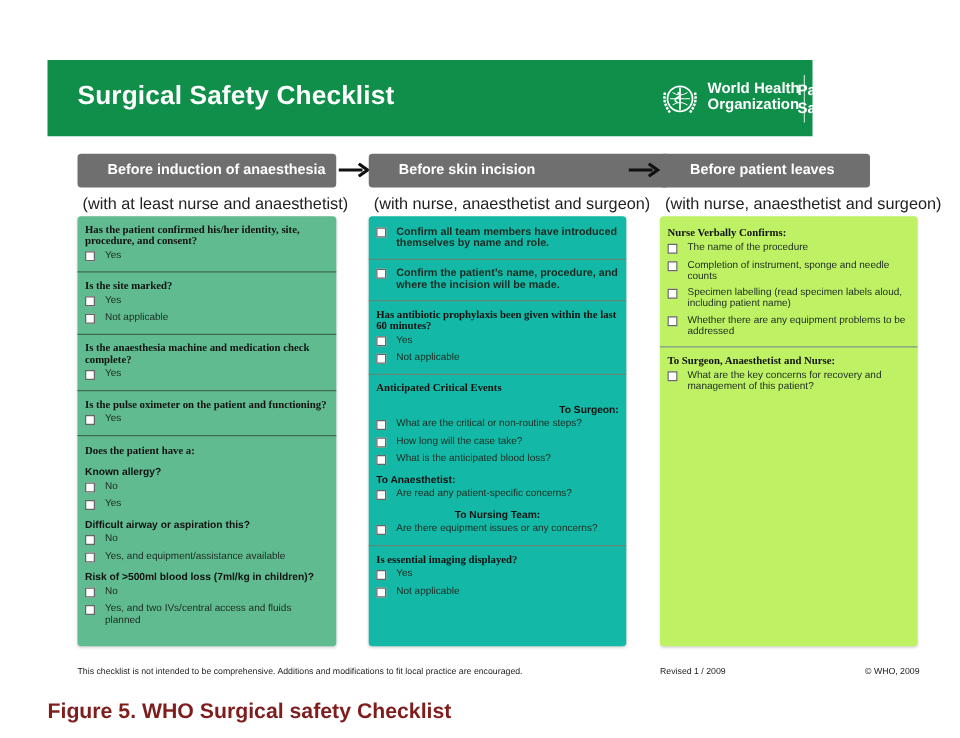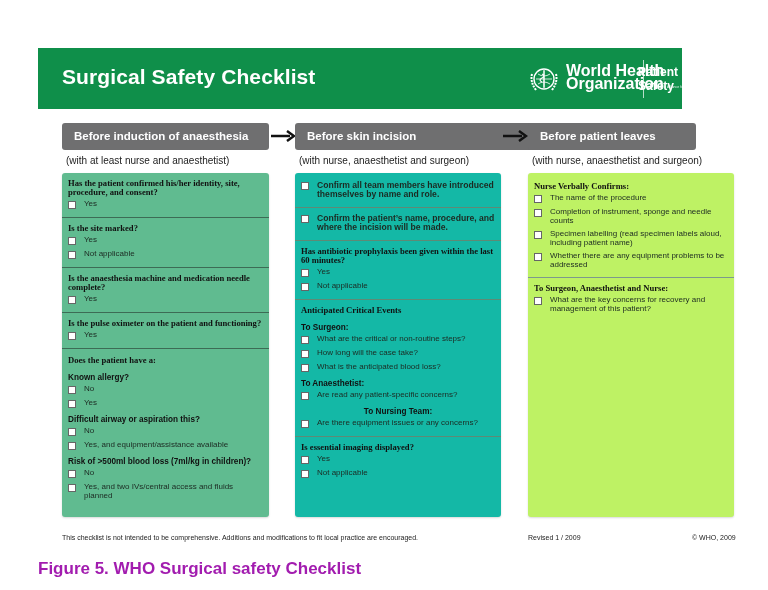--- a/index.html
+++ b/index.html
@@ -1,47 +1,47 @@
 <!DOCTYPE html>
 <html><head>
 <meta charset="utf-8">
 <style>
   html, body { margin:0; padding:0; }
   body { width:768px; height:590px; background:#ffffff; position:relative; overflow:hidden; font-family:"Liberation Sans", sans-serif; color:#1a1a1a; }
-  .banner { position:absolute; left:38px; top:48px; width:612px; height:61px; background:#0f8f4a;padding-left:32px; }
+  .banner { position:absolute; left:38px; top:48px; width:612px; height:61px; background:#0f8f4a; }
   .banner-title { position:absolute; left:24px; top:17px; color:#fff; font-weight:bold; font-size:21px; letter-spacing:0.1px; }
   .who-logo { position:absolute; left:489px; top:14px; width:34px; height:34px; }
-  .who-name { position:absolute; left:528px; top:16px; color:#fff; font-size:16px; font-weight:bold; line-height:13px; }
+  .who-name { position:absolute; left:528px; top:16px; color:#fff; font-size:12px; font-weight:bold; line-height:13px; }
   .banner-divider { position:absolute; left:605px; top:12px; width:1px; height:38px; background:rgba(255,255,255,0.7); }
   .ps-title { position:absolute; left:600px; top:17px; color:#fff; font-size:12px; font-weight:bold; }
   .ps-sub { position:absolute; left:616px; top:37px; color:#fff; font-size:3.5px; opacity:0.9; white-space:nowrap; }
 
-  .phase { position:absolute; top:123px; height:27px; background:#6f6f70; border-radius:3px; color:#fff; font-weight:bold; font-size:11.5px; line-height:27px; padding-left:12px; box-sizing:border-box; }
+  .phase { position:absolute; top:123px; height:27px; background:#6f6f70; border-radius:3px; color:#fff; font-weight:bold; font-size:11.5px; line-height:27px; padding-left:24px; box-sizing:border-box; }
   .arrow { position:absolute; top:130px; width:26px; height:12px; }
-  .sub { position:absolute; top:155px; font-size:10px; color:#222; }
+  .sub { position:absolute; top:155px; font-size:13px; color:#222; }
 
   .box { position:absolute; top:173px; height:344px; border-radius:3px; box-sizing:border-box; box-shadow:0 1px 2px rgba(0,0,0,0.15); }
   .box1 { left:62px; width:207px; background:#60bb90; }
   .box2 { left:295px; width:206px; background:#14b8a6; }
   .box3 { left:528px; width:206px; background:#bef264; }
 
   .sec { border-bottom:1.5px solid #3d6b55; padding:6px 6px 3px 6px; }
   .box2 .sec { border-bottom-color:#5f8a75; }
   .box3 .sec { border-bottom-color:#7c9a8c; }
   .sec.last { border-bottom:none; }
   .q { font-weight:bold; font-size:8.6px; line-height:9px; margin-bottom:3px; color:#111;font-family:Liberation Serif, serif; }
   .subq { font-weight:bold; font-size:8.2px; line-height:9px; margin:4px 0 3px 0; color:#111; }
   .opt { display:flex; align-items:flex-start; font-size:8px; line-height:8.5px; margin-bottom:5px; color:#1c2a22; }
   .cb { flex:0 0 auto; width:6px; height:6px; background:#fff; border:0.8px solid #666; margin-right:8px; margin-top:1px; }
   .opt.bold { font-weight:bold; font-size:8.6px; line-height:9px; }
 
   .footer-note { position:absolute; left:62px; top:534px; font-size:7px; color:#222; }
   .footer-rev { position:absolute; left:528px; top:534px; font-size:7px; color:#222; }
   .footer-copy { position:absolute; left:692px; top:534px; font-size:7px; color:#222; }
-  .caption { position:absolute; left:38px; top:559px; font-weight:bold; font-size:17px; color:#a21caf;text-align:right; }
+  .caption { position:absolute; left:38px; top:559px; font-weight:bold; font-size:17px; color:#7f1d1d;text-align:right; }
 </style>
 </head>
 <body>
 
 <div class="banner">
   <div class="banner-title">Surgical Safety Checklist</div>
   <svg class="who-logo" viewBox="0 0 34 34">
     <circle cx="17" cy="17" r="10" fill="none" stroke="#fff" stroke-width="1.4"></circle>
     <path d="M9 17 h16 M17 9 v16 M11 12 q6 4 12 0 M11 22 q6 -4 12 0" stroke="#fff" stroke-width="0.8" fill="none"></path>
     <path d="M17 8 v18 M15 12 q4 2 0 4 q-4 2 0 4" stroke="#fff" stroke-width="1.2" fill="none"></path>
@@ -85,21 +85,21 @@
     <div class="opt">
         <span class="cb"></span>
         <span>Yes</span>
       </div>
     <div class="opt">
         <span class="cb"></span>
         <span>Not applicable</span>
       </div>
   </div>
   <div class="sec">
-    <div class="q">Is the anaesthesia machine and medication needle complete?</div>
+    <div class="q">Is the anaesthesia machine and medication check complete?</div>
     <div class="opt">
         <span class="cb"></span>
         <span>Yes</span>
       </div>
   </div>
   <div class="sec">
     <div class="q">Is the pulse oximeter on the patient and functioning?</div>
     <div class="opt">
         <span class="cb"></span>
         <span>Yes</span>
@@ -156,21 +156,21 @@
         <span class="cb"></span>
         <span>Yes</span>
       </div>
     <div class="opt">
         <span class="cb"></span>
         <span>Not applicable</span>
       </div>
   </div>
   <div class="sec">
     <div class="q">Anticipated Critical Events</div>
-    <div class="subq" style="margin-top:8px;">To Surgeon:</div>
+    <div class="subq" style="margin-top:8px;text-align:right;">To Surgeon:</div>
     <div class="opt">
         <span class="cb"></span>
         <span>What are the critical or non-routine steps?</span>
       </div>
     <div class="opt">
         <span class="cb"></span>
         <span>How long will the case take?</span>
       </div>
     <div class="opt">
         <span class="cb"></span>

